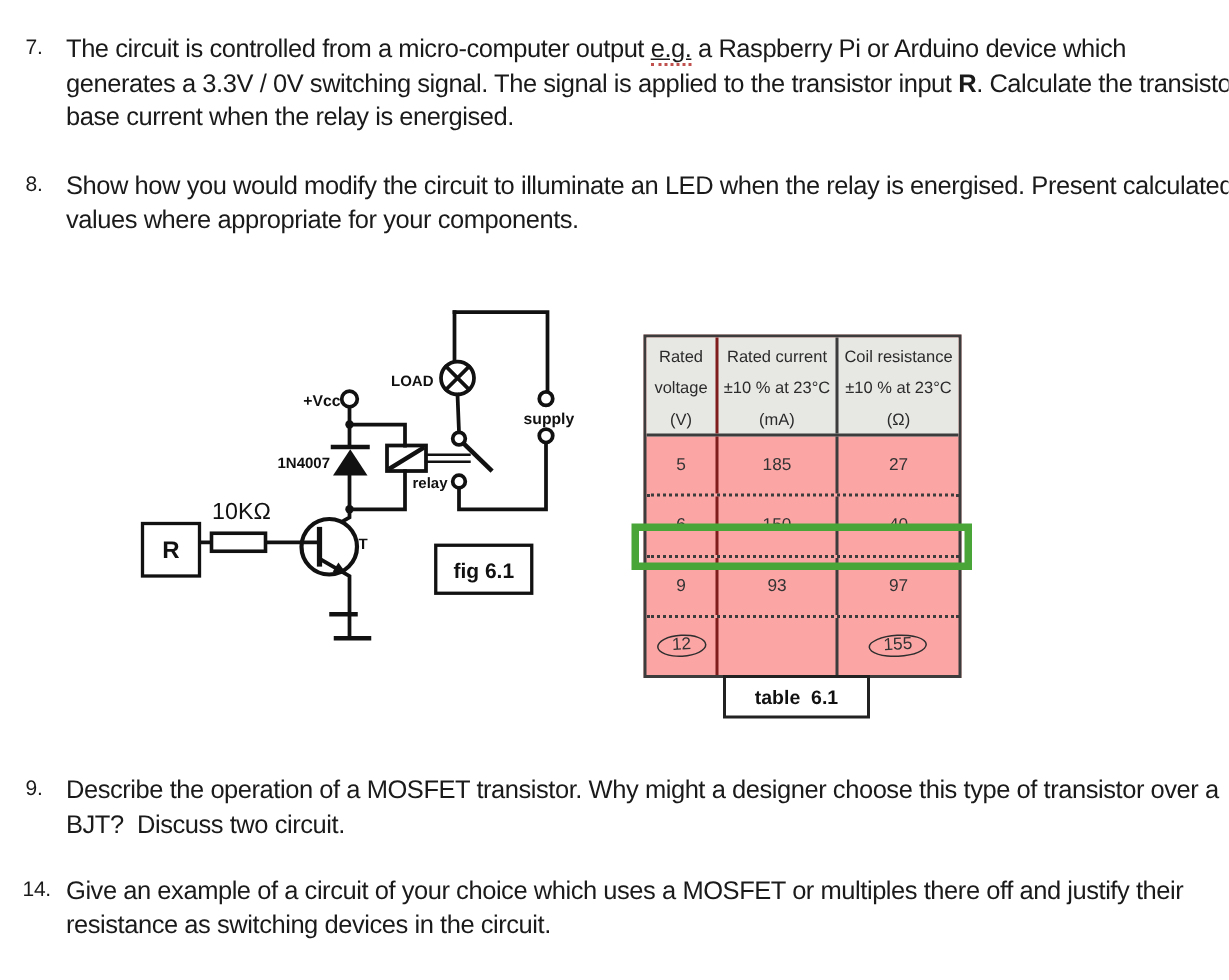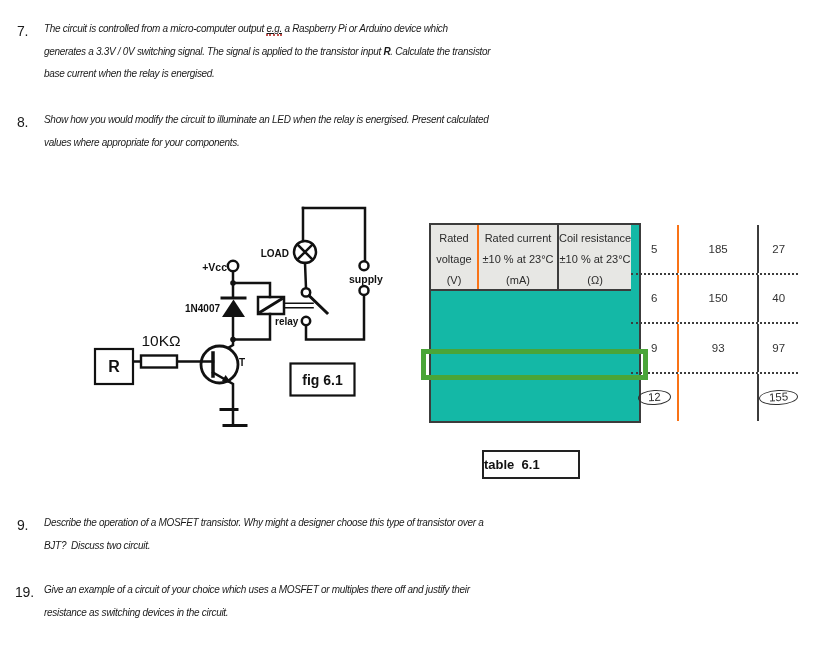--- a/index.html
+++ b/index.html
@@ -5,69 +5,69 @@
   html,body{margin:0;padding:0;}
   body{
     width:819px;height:653px;position:relative;background:#ffffff;
     font-family:"Liberation Sans",sans-serif;color:#1a1a1a;overflow:hidden;
   }
   
   .qnum{
     position:absolute;font-size:14px;letter-spacing:-0.2px;white-space:pre;
   }
   .qline{
-    position:absolute;font-size:10px;letter-spacing:-0.3px;white-space:pre;font-style:italic;
+    position:absolute;font-size:17px;letter-spacing:-0.3px;white-space:pre;
   }
   .qline .bseg{font-weight:bold;}
   .qline .eg{
     text-decoration:underline;
     border-bottom:2px dotted #c0504d;
     padding-bottom:0px;
   }
   
   #circuit-svg{position:absolute;left:90px;top:195px;}
   
   .rtable{
-    position:absolute;left:429px;top:223px;width:212px;height:200px;
-    border:2px solid #3c3c3c;box-sizing:border-box;background:#14b8a6;
-    display:flex;
+    position:absolute;left:429px;top:223px;width:212px;height:229px;
+    border:2px solid #3c3c3c;box-sizing:border-box;background:#fca5a5;
+    display:flex;flex-direction:column;
   }
   .thead{
     display:flex;height:66px;background:#e7e7e4;border-bottom:2px solid #3c3c3c;
     box-sizing:border-box;flex:none;
   }
   .hcell{
     font-size:11px;color:#2b2b2b;text-align:center;line-height:21px;padding-top:3px;
     box-sizing:border-box;
   }
   .tbody{display:flex;flex-direction:column;flex:1;}
   .trow{display:flex;flex:1;align-items:center;}
   .trow + .trow{border-top:2px dotted #3c3c3c;}
   .tcell{
     font-size:11.5px;color:#333;text-align:center;box-sizing:border-box;
     align-self:stretch;display:flex;align-items:center;justify-content:center;
   }
   .c1{width:46px;}
-  .c2{width:82px;border-left:2px solid #f97316;border-right:2px solid #3c3c3c;}
+  .c2{width:82px;border-left:2px solid #7f1d1d;border-right:2px solid #3c3c3c;}
   .c3{flex:1;}
   .cellval{display:inline-block;}
   .cellval.circled{
     border:1.6px solid #2e2e2e;border-radius:50%;
     padding:0px 9px 1px 9px;transform:rotate(-3deg);
   }
   
   .row-highlight-box{
     position:absolute;left:421px;top:349px;width:227px;height:31px;
     border:5px solid #4aa538;box-sizing:border-box;z-index:5;
   }
   
   .caption-box{
     position:absolute;left:482px;top:450px;width:98px;height:29px;
     border:2px solid #222;box-sizing:border-box;
-    font-size:13px;font-weight:bold;line-height:25px;
+    font-size:13px;font-weight:bold;text-align:center;line-height:25px;
     white-space:pre;color:#111;
   }
 </style>
 </head>
 <body>
 
 <div class="qnum" style="left:17px;top:23px">7.</div>
 <div class="qline" style="left:44px;top:23px"><span>The circuit is controlled from a micro-computer output </span><span class="eg">e.g.</span><span> a Raspberry Pi or Arduino device which</span></div>
 <div class="qline" style="left:44px;top:45.5px"><span>generates a 3.3V / 0V switching signal. The signal is applied to the transistor input </span><span class="bseg">R</span><span>. Calculate the transistor</span></div>
 <div class="qline" style="left:44px;top:68px"><span>base current when the relay is energised.</span></div>
@@ -200,15 +200,15 @@
     </div>
 </div>
 
 <div class="row-highlight-box" style="border-color: rgb(74, 165, 56);"></div>
 <div class="caption-box">table  6.1</div>
 
 <div class="qnum" style="left:17px;top:516.5px">9.</div>
 <div class="qline" style="left:44px;top:516.5px"><span>Describe the operation of a MOSFET transistor. Why might a designer choose this type of transistor over a</span></div>
 <div class="qline" style="left:44px;top:539.5px"><span>BJT?  Discuss two circuit.</span></div>
 
-<div class="qnum" style="left:15px;top:583.5px">19.</div>
+<div class="qnum" style="left:15px;top:583.5px">14.</div>
 <div class="qline" style="left:44px;top:583.5px"><span>Give an example of a circuit of your choice which uses a MOSFET or multiples there off and justify their</span></div>
 <div class="qline" style="left:44px;top:606.5px"><span>resistance as switching devices in the circuit.</span></div>
 
 </body></html>

